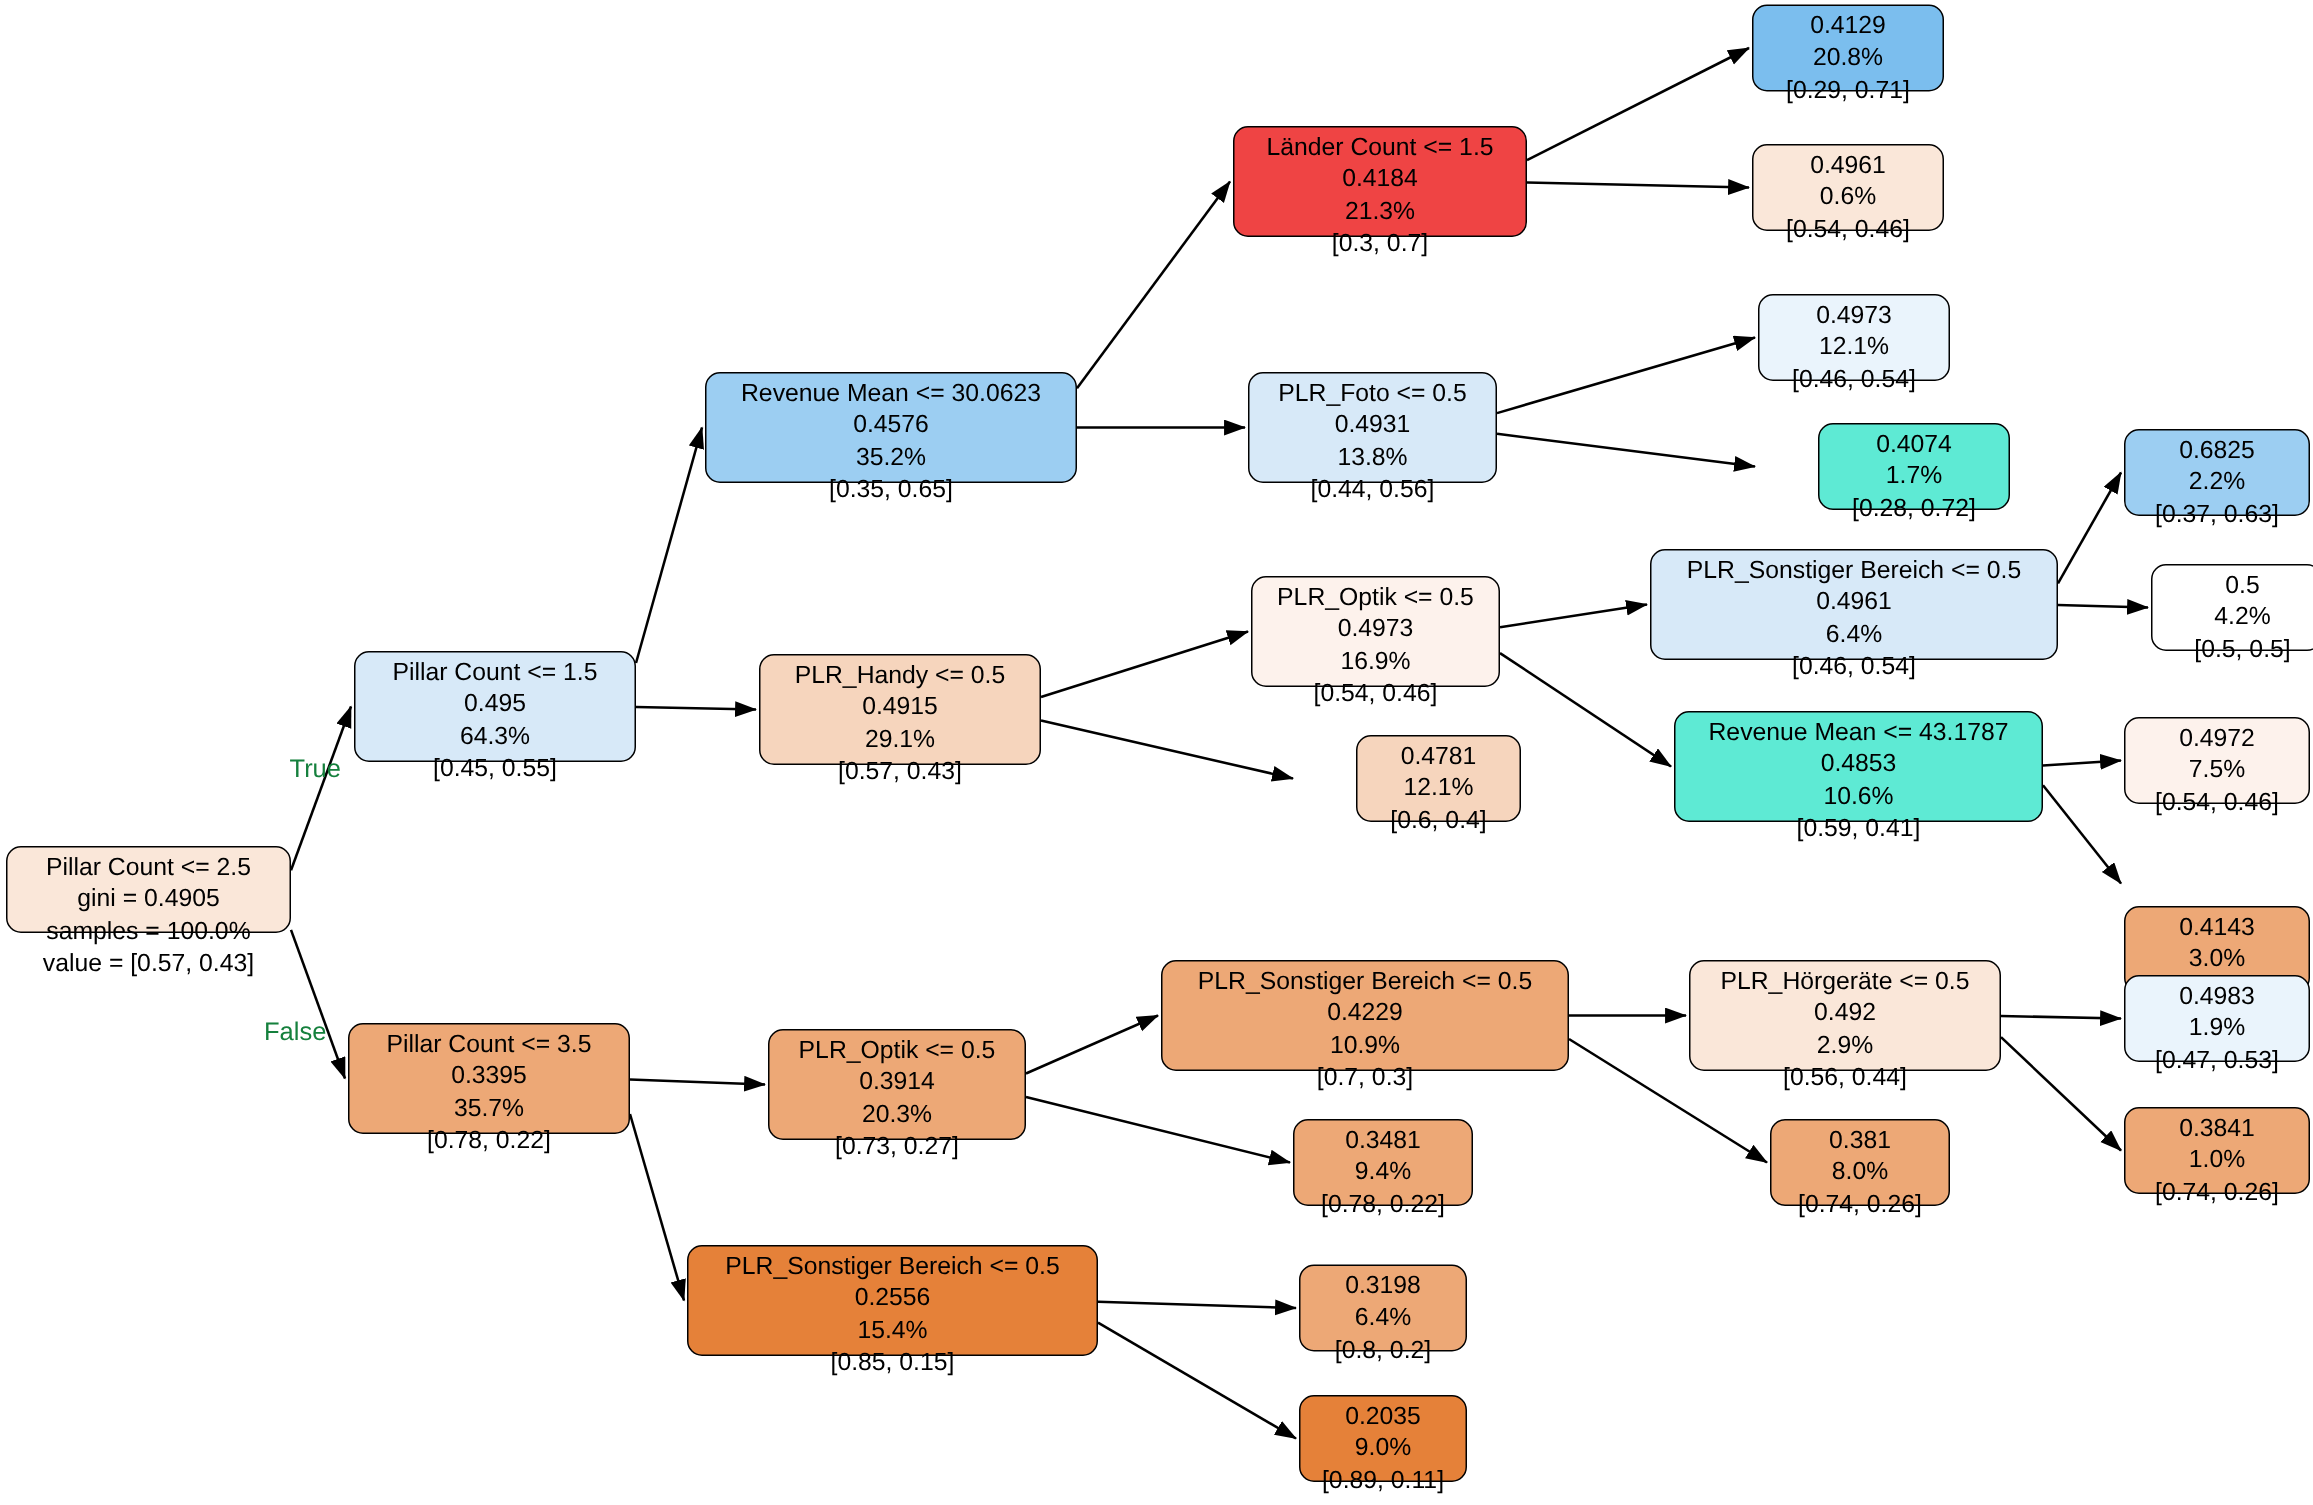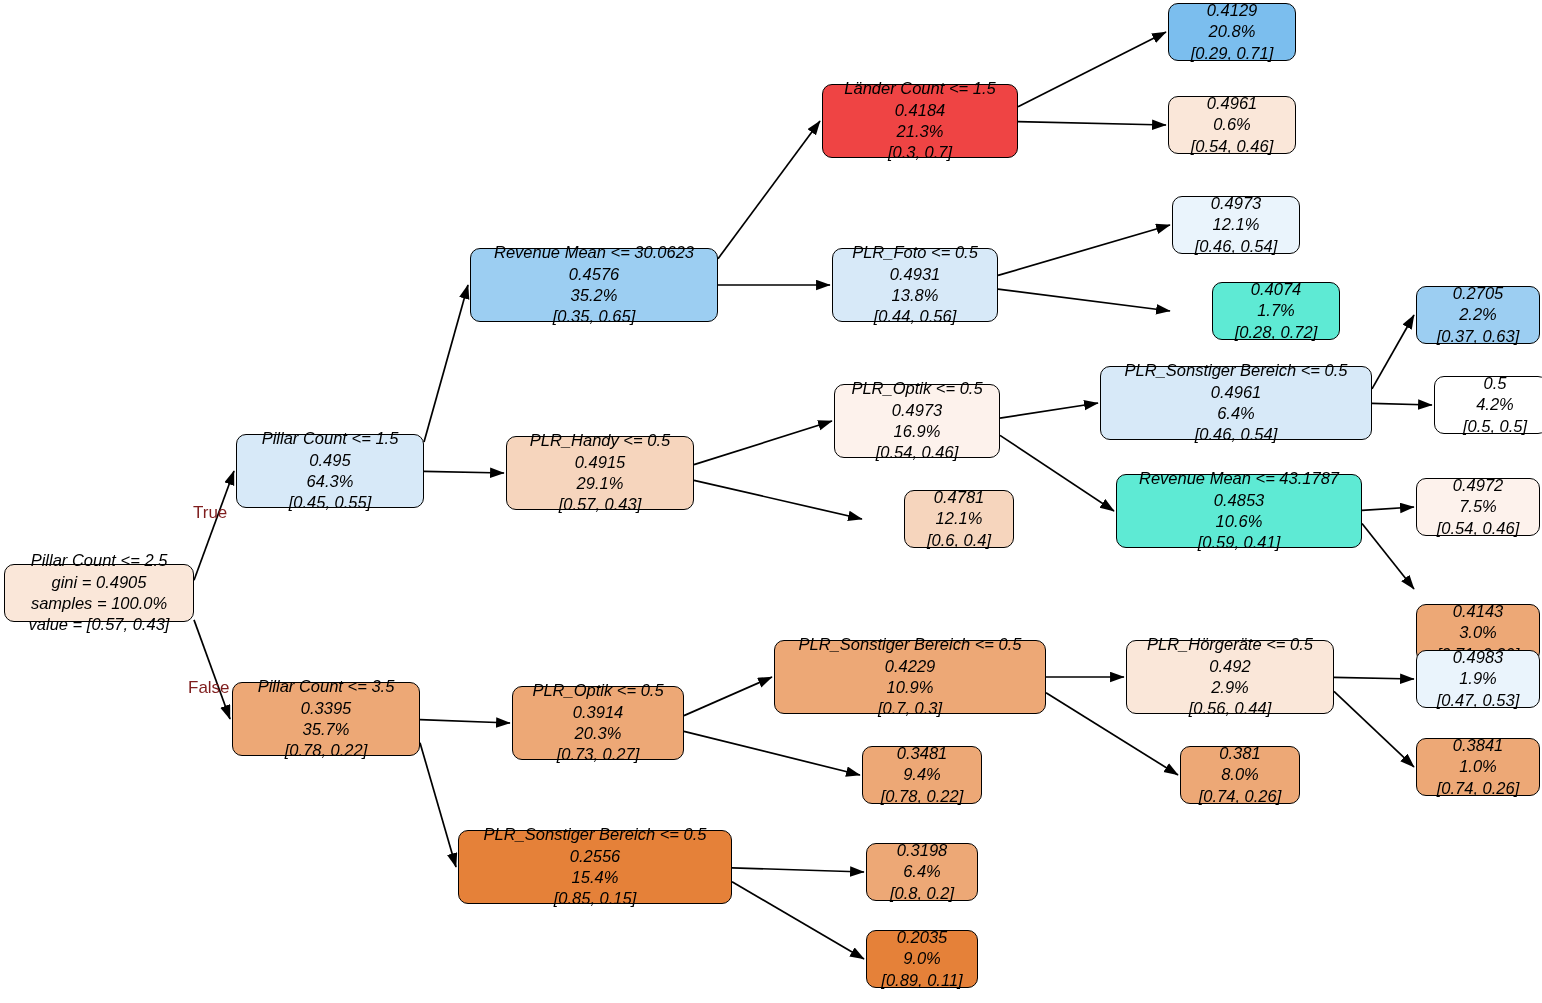--- a/index.html
+++ b/index.html
@@ -12,34 +12,33 @@
   }
   #edges{position:absolute;left:0;top:0;width:1542px;height:1003px;pointer-events:none;}
   .node{
     position:absolute;
     box-sizing:border-box;
     border:1px solid #000000;
     border-radius:10px;
     display:flex;
     flex-direction:column;
     align-items:center;
-    justify-content:center;
+    justify-content:space-between;
     text-align:center;
     color:#000000;
     font-size:16.5px;
     line-height:1.30;
     white-space:nowrap;
     padding:3px 8px;
-    font-style:italic;
   }
   .node .ln{display:block;}
   .edge-label{
     position:absolute;
     font-size:17px;
-    color:#7f1d1d;
+    color:#15803d;
     white-space:nowrap;
     text-align:center;
   }
 </style>
 </head>
 <body>
 
 <div id="canvas">
   <svg id="edges" viewBox="0 0 1542 1003">
     <defs>
@@ -159,21 +158,21 @@
         <span class="ln">0.4973</span>
         <span class="ln">12.1%</span>
         <span class="ln">[0.46, 0.54]</span>
       </div>
       <div class="node" style="left: 1172px; top: 282px; width: 128px; height: 58px; background: #5eead4; margin-left: 40px;">
         <span class="ln">0.4074</span>
         <span class="ln">1.7%</span>
         <span class="ln">[0.28, 0.72]</span>
       </div>
       <div class="node" style="left: 1416px; top: 286px; width: 124px; height: 58px; background: rgb(156, 206, 242);">
-        <span class="ln">0.2705</span>
+        <span class="ln">0.6825</span>
         <span class="ln">2.2%</span>
         <span class="ln">[0.37, 0.63]</span>
       </div>
       <div class="node" style="left: 1434px; top: 376px; width: 114px; height: 58px; background: rgb(255, 255, 255); padding-left: 16px;">
         <span class="ln">0.5</span>
         <span class="ln">4.2%</span>
         <span class="ln">[0.5, 0.5]</span>
       </div>
       <div class="node" style="left: 1416px; top: 478px; width: 124px; height: 58px; background: rgb(253, 242, 236);">
         <span class="ln">0.4972</span>
@@ -235,15 +234,15 @@
         <span class="ln">[0.8, 0.2]</span>
       </div>
       <div class="node" style="left: 866px; top: 930px; width: 112px; height: 58px; background: rgb(229, 129, 57);">
         <span class="ln">0.2035</span>
         <span class="ln">9.0%</span>
         <span class="ln">[0.89, 0.11]</span>
       </div>
     </div>
   <div id="labels-layer">
       <div class="edge-label" style="left: 193px; top: 503px;">True</div>
-      <div class="edge-label" style="left: 188px; top: 678px;">False</div>
+      <div class="edge-label" style="left: 176px; top: 678px;">False</div>
     </div>
 </div>
 
 </body></html>

